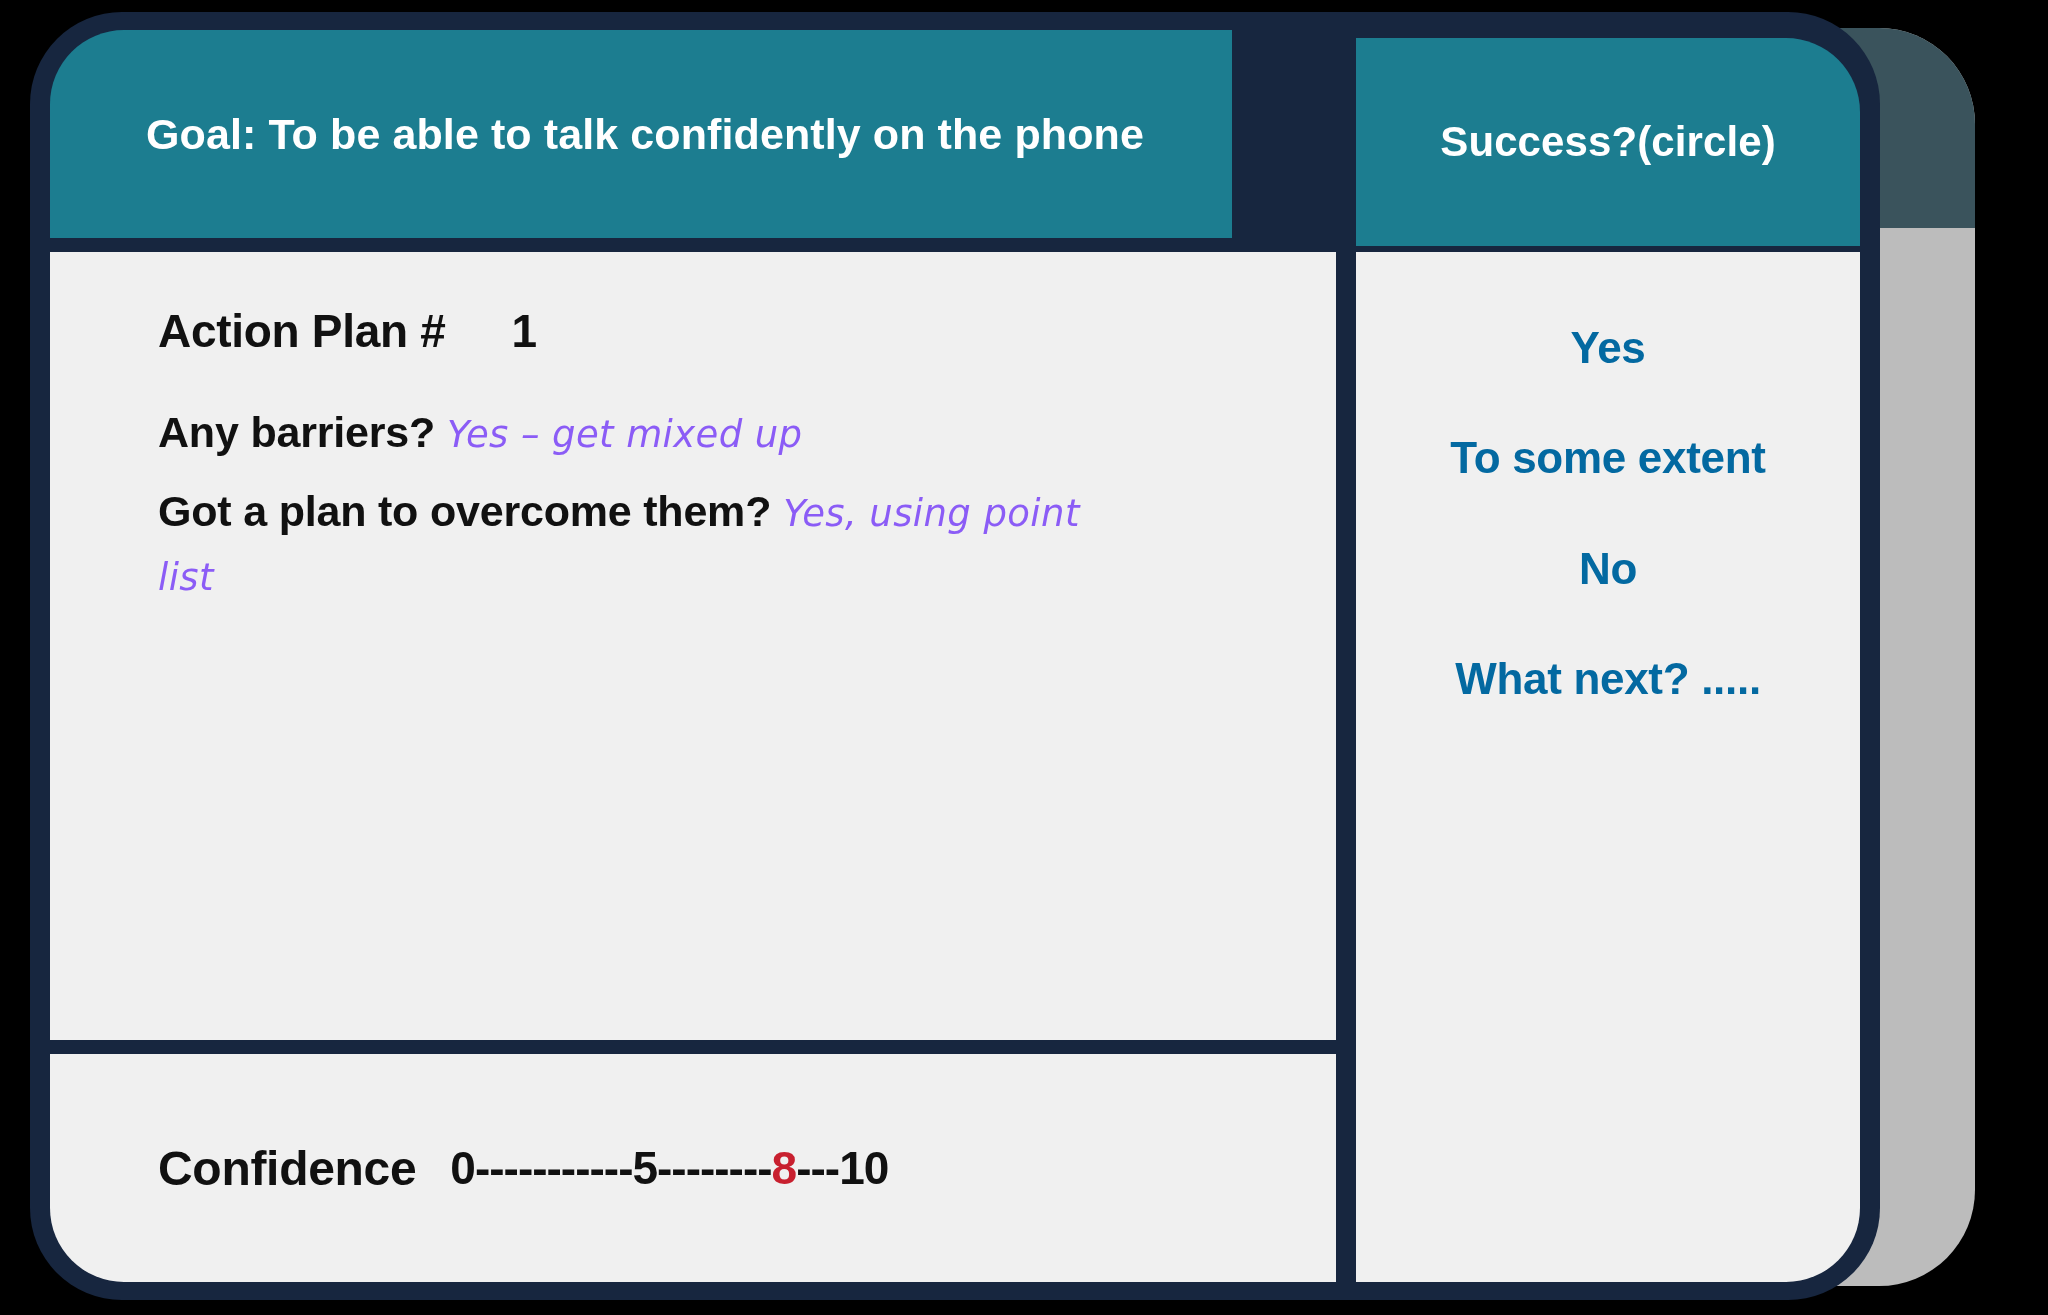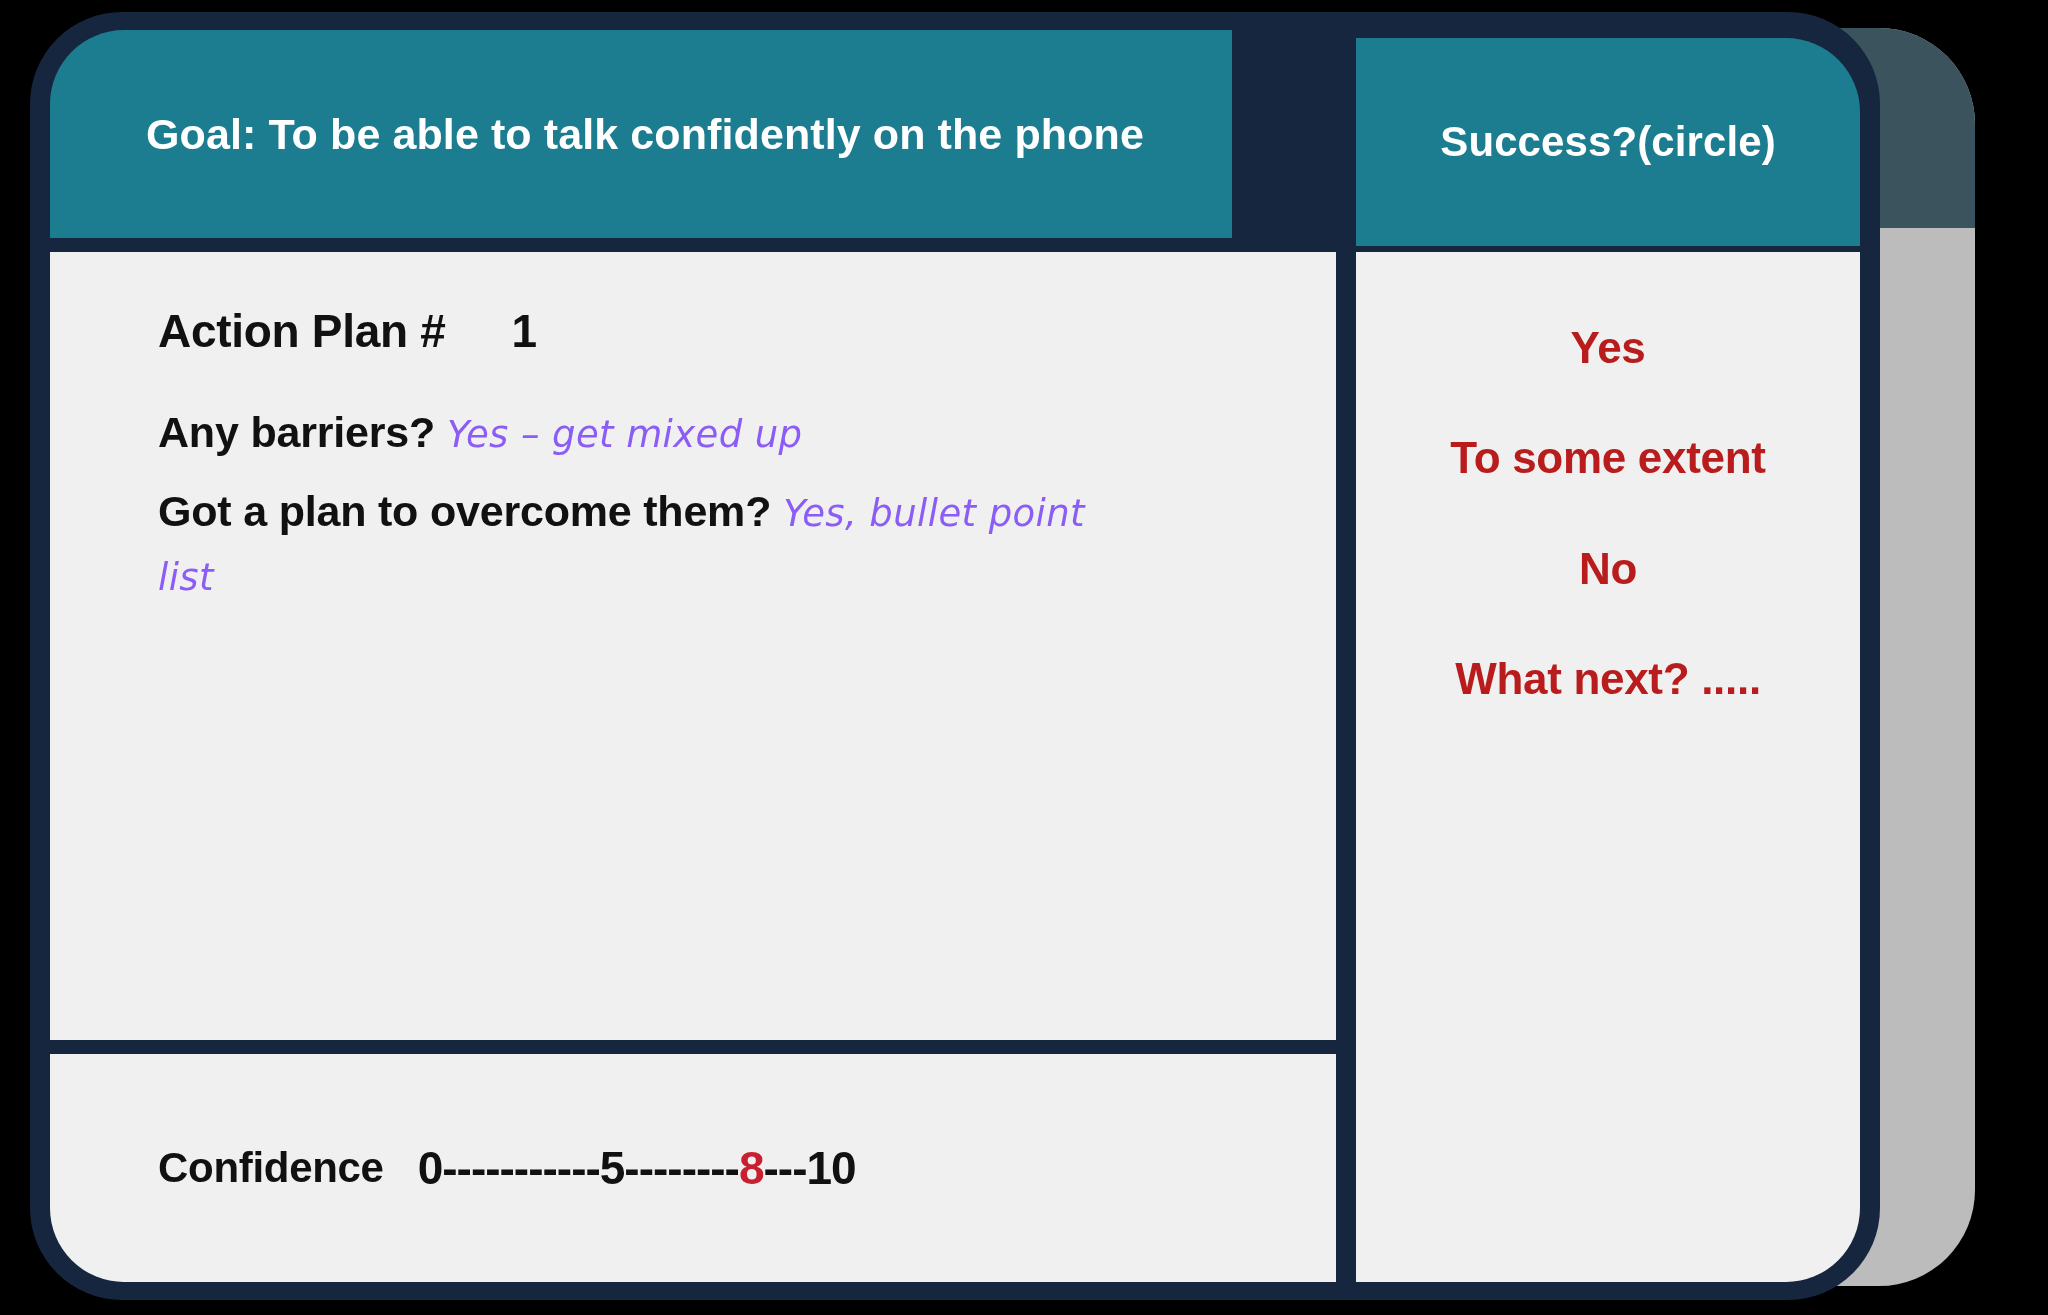--- a/index.html
+++ b/index.html
@@ -94,30 +94,30 @@
     margin-left:12px;color:#8b5cf6;
   }
   .qrow2{margin-top:18px;}
   .hand-wrap{display:block;margin-top:10px;margin-left:0;}
 
   
   .inner-conf{
     padding:0 0 0 108px;height:228px;
     display:flex;align-items:center;color:#111111;
   }
-  .conf-label{font-size:42px;font-weight:700;letter-spacing:-.3px;}
+  .conf-label{font-size:48px;font-weight:700;letter-spacing:-.3px;}
   .conf-scale{
     font-size:46px;font-weight:700;margin-left:34px;
     letter-spacing:-1px;white-space:nowrap;
   }
   .conf-hi{color:#c8202f;}
 
   
   .inner-right{
-    padding:58px 26px 0 26px;text-align:center;color:#b91c1c;
+    padding:58px 26px 0 26px;text-align:center;color:#0369a1;
   }
   .opt{
     font-size:44px;font-weight:700;letter-spacing:-.3px;
     margin:0 0 62px 0;line-height:1.1;
   }
   .opt.first{margin-top:14px;}
   .opt.last{margin-bottom:0;}
 </style>
 </head>
 <body>
@@ -147,21 +147,21 @@
           <span class="action-label">Action Plan #</span>
           <span class="action-num">1</span>
         </div>
 
 
         <div class="qrow">
           <span>Any barriers?</span><span class="hand">Yes – get mixed up</span>
         </div>
 
         <div class="qrow qrow2">
-          <span>Got a plan to overcome them?</span><span class="hand">Yes, bullet point</span>
+          <span>Got a plan to overcome them?</span><span class="hand">Yes, using point</span>
           <span class="hand hand-wrap">list</span>
         </div>
 
       </div>
     </div>
 
     <div class="cell body-conf">
       <div class="inner-conf">
         <span class="conf-label">Confidence</span>
         <span class="conf-scale"><span>0-----------5--------</span><span class="conf-hi">8</span><span>---10</span></span>

